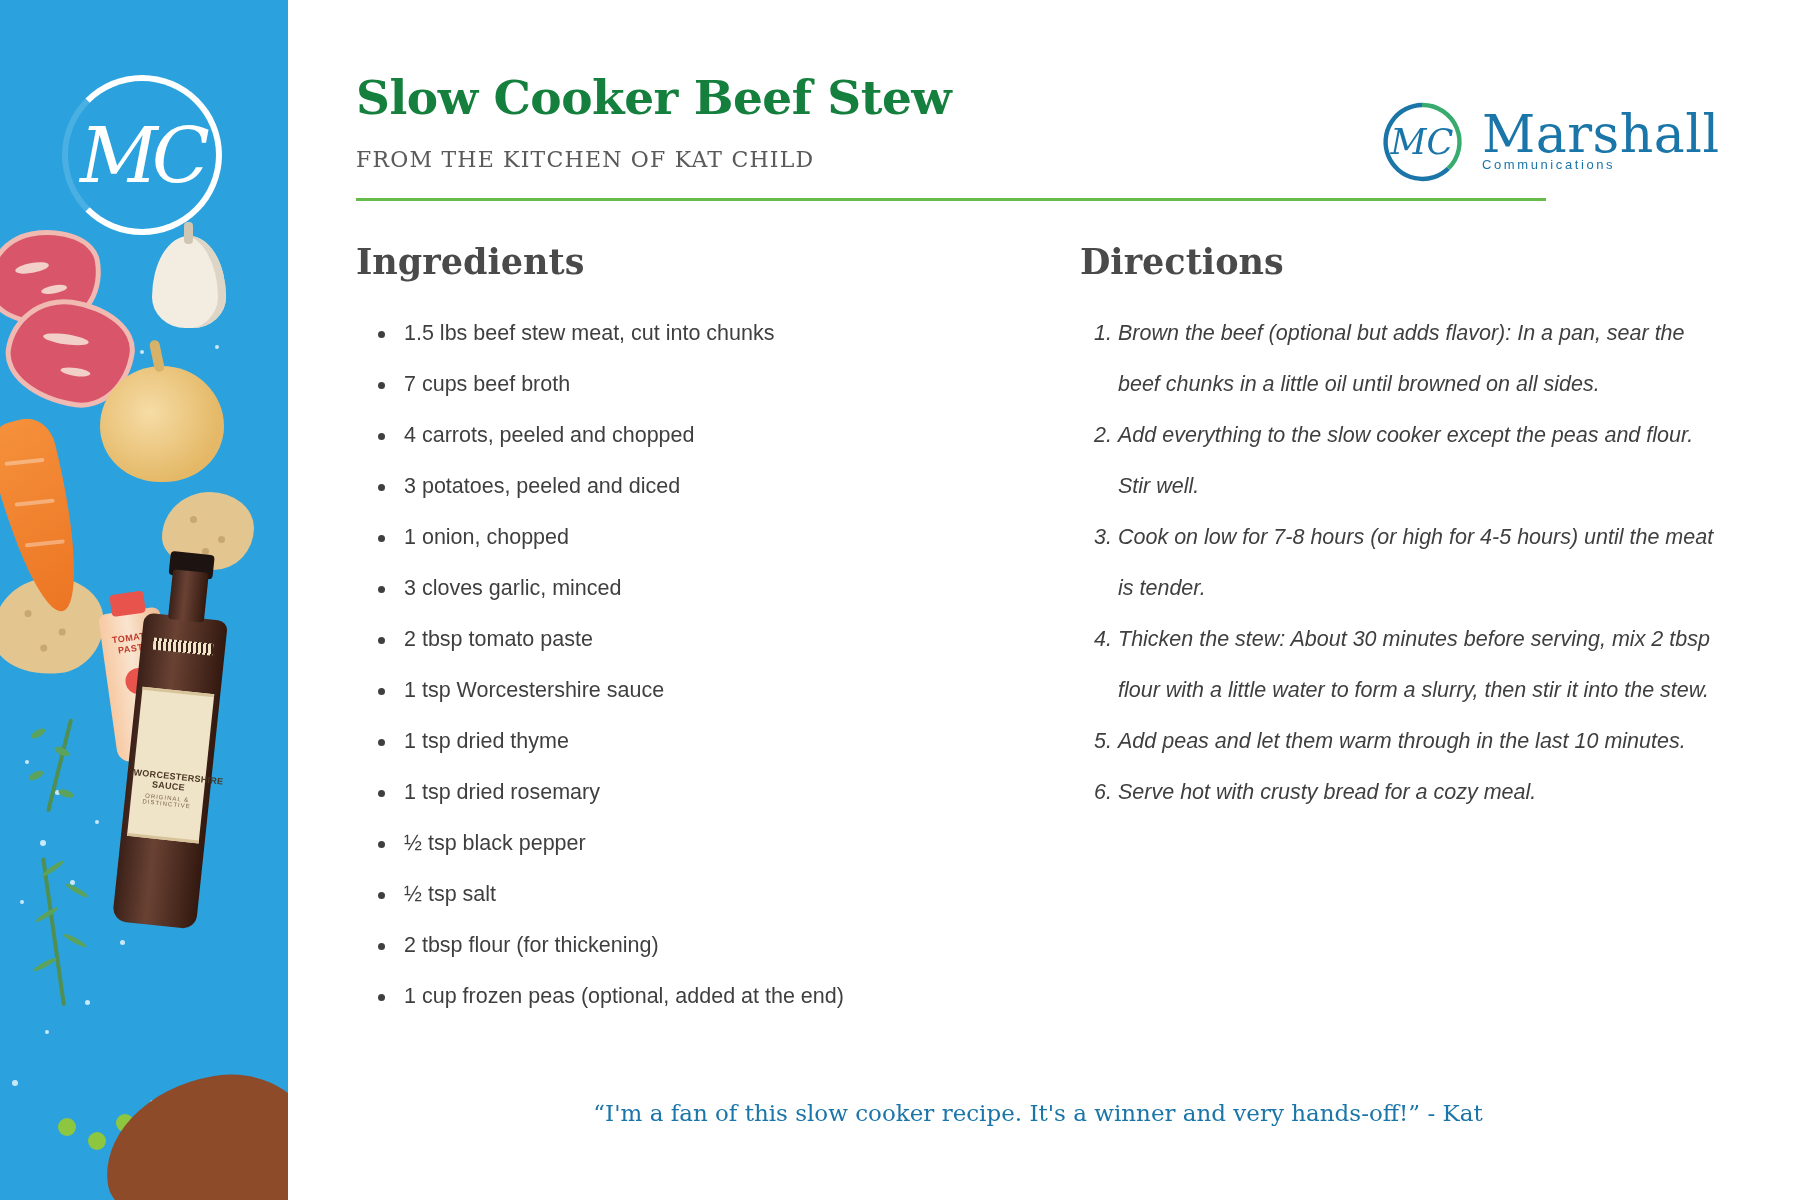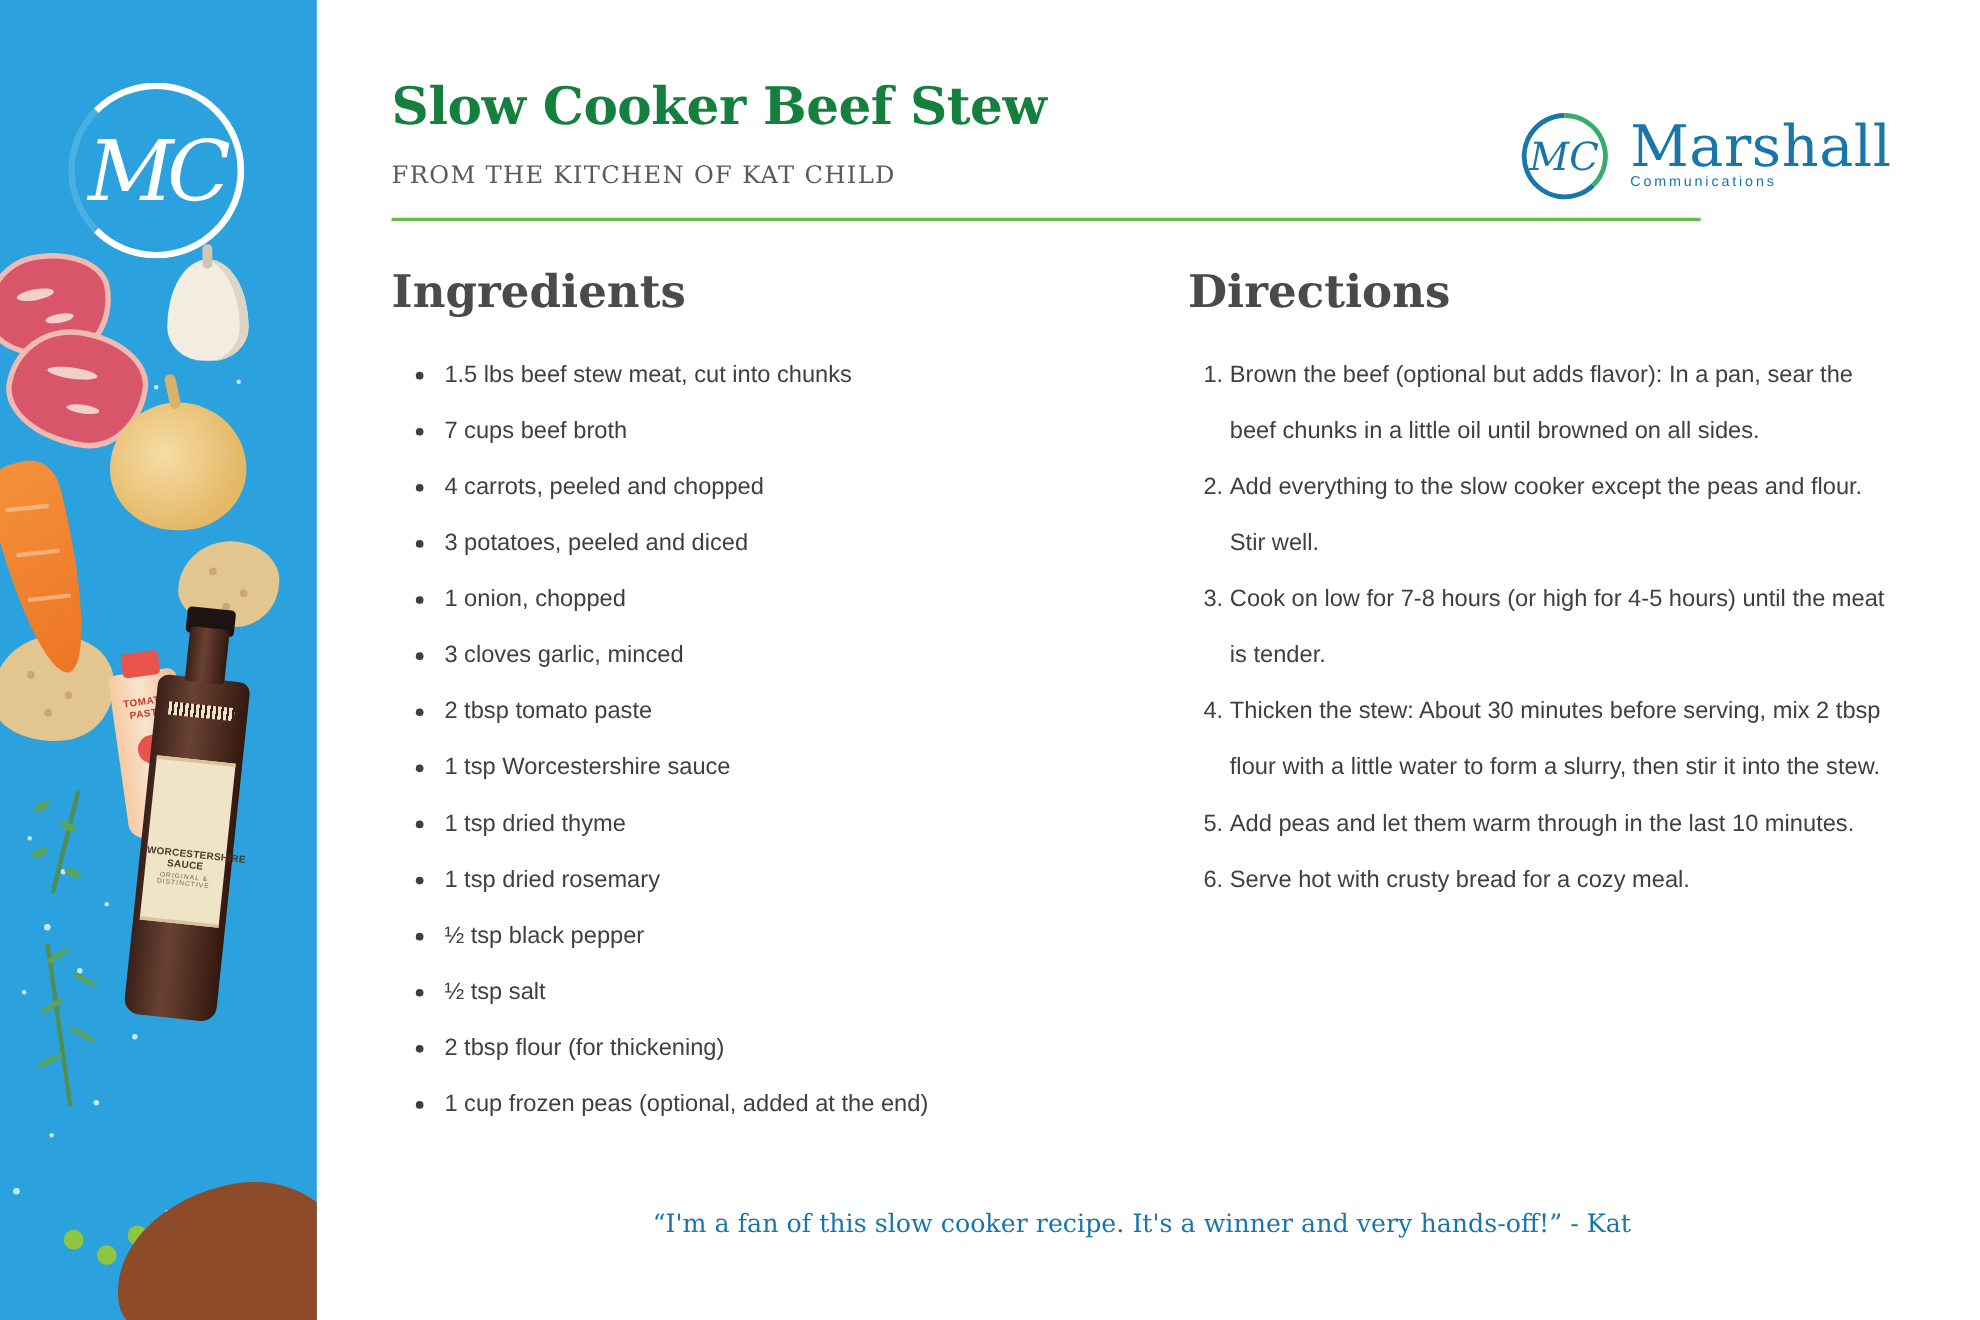--- a/index.html
+++ b/index.html
@@ -307,21 +307,21 @@
 
   .columns {
     display: flex;
     margin-top: 40px;
   }
   .col-ing { width: 700px; }
   .col-dir { width: 640px; margin-left: 24px; }
   .h2 {
     font-family: "DejaVu Serif", serif;
     font-weight: bold;
-    font-size: 41px;
+    font-size: 35px;
     color: #4a4a4a;
     margin-bottom: 26px;
   }
   ul.ing {
     list-style: none;
     margin: 0; padding: 0;
   }
   ul.ing li {
     position: relative;
     padding-left: 48px;
@@ -344,20 +344,21 @@
     counter-reset: step;
   }
   ol.dir li {
     counter-increment: step;
     position: relative;
     padding-left: 38px;
     font-size: 21.5px;
     color: #3f3f3f;
     line-height: 51px;
     margin-bottom: 0;
+    font-style: italic;
   }
   ol.dir li::before {
     content: counter(step) ".";
     position: absolute;
     left: 0;
     top: 0;
     width: 32px;
     text-align: right;
     font-size: 21.5px;
     color: #3f3f3f;

